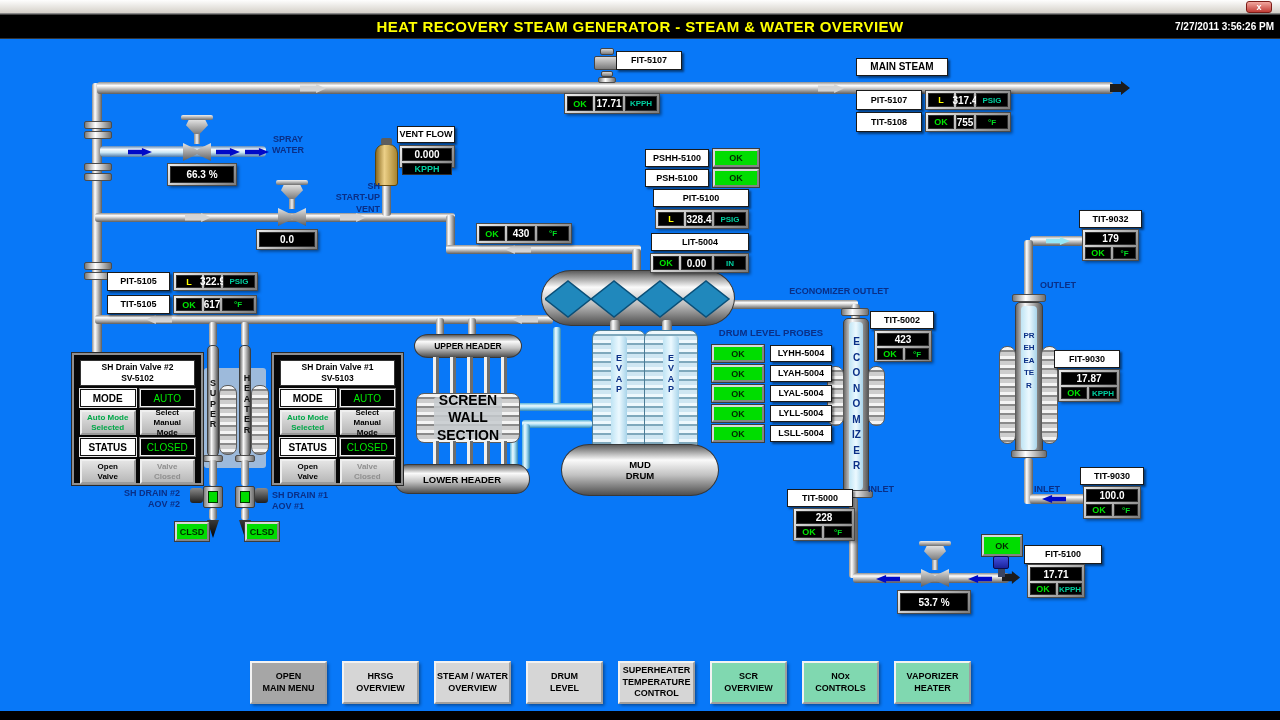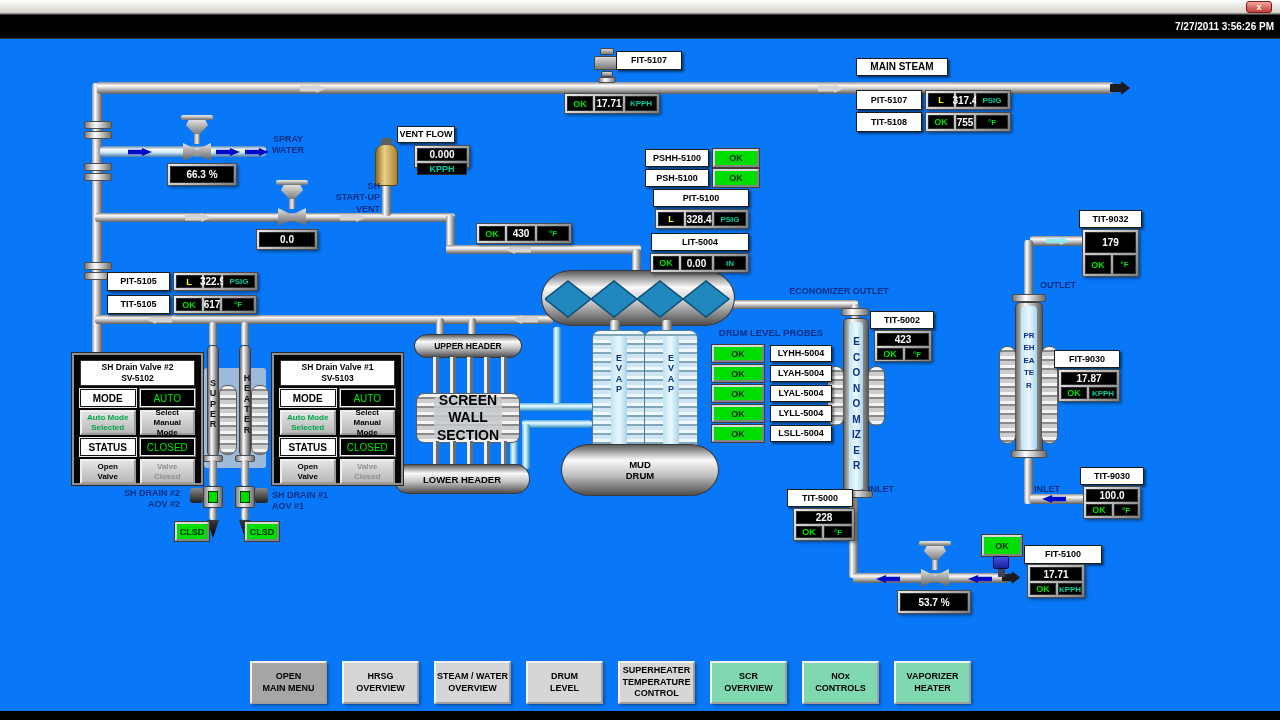--- a/index.html
+++ b/index.html
@@ -76,20 +76,21 @@
   .nav.dark{background:#a6a6a6}
   .nav.teal{background:#80d8b0}
 </style>
 </head>
 <body>
 
 <div class="a titlebar">
   <div class="a closebtn">x</div>
 </div>
 <div class="a header">
+  <div class="a htitle">HEAT RECOVERY STEAM GENERATOR - STEAM &amp; WATER OVERVIEW</div>
   <div class="a hdate">7/27/2011 3:56:26 PM</div>
 </div>
 
 <div class="a canvas">
 
   <div class="a pv" style="left:92px;top:44px;width:10px;height:280px"></div>
   <div class="a ph" style="left:97px;top:43px;width:1016px;height:12px"></div>
   <div class="a tip" style="left:1110px;top:42px;width:20px;height:14px"></div>
   <div class="a argr" style="left:300px;top:45px"></div>
   <div class="a argr" style="left:818px;top:45px"></div>
@@ -272,21 +273,21 @@
     <div class="cell st">OK</div>
     <div class="cell val">755</div>
     <div class="cell un f">°F</div>
   </div>
 
   <div class="a frame" style="left:167px;top:124px;width:70px;height:23px">
     <div class="cell val">66.3 %</div>
   </div>
 
   <div class="a tag" style="left:397px;top:87px;width:58px;height:17px">VENT FLOW</div>
-  <div class="a frame col" style="left:414px;top:106px;width:56px;height:23px">
+  <div class="a frame col" style="left:399px;top:106px;width:56px;height:23px">
     <div class="cell val" style="flex:1">0.000</div>
     <div class="row2">
         <div class="cell un" style="font-size:9px">KPPH</div>
       </div>
   </div>
 
   <div class="a frame" style="left:256px;top:190px;width:62px;height:21px">
     <div class="cell val">0.0</div>
   </div>
 
@@ -351,21 +352,21 @@
   <div class="a tag" style="left:787px;top:450px;width:66px;height:18px">TIT-5000</div>
   <div class="a frame col" style="left:793px;top:469px;width:62px;height:33px">
     <div class="cell val" style="flex:1">228</div>
     <div class="row2">
       <div class="cell st">OK</div>
       <div class="cell un f">°F</div>
     </div>
   </div>
 
   <div class="a tag" style="left:1079px;top:171px;width:63px;height:18px">TIT-9032</div>
-  <div class="a frame col" style="left:1082px;top:190px;width:57px;height:48px">
+  <div class="a frame col" style="left:1082px;top:190px;width:57px;height:32px">
     <div class="cell val" style="flex:1">179</div>
     <div class="row2">
       <div class="cell st">OK</div>
       <div class="cell un f">°F</div>
     </div>
   </div>
   <div class="a tag" style="left:1054px;top:311px;width:66px;height:18px">FIT-9030</div>
   <div class="a frame col" style="left:1058px;top:330px;width:62px;height:33px">
     <div class="cell val" style="flex:1">17.87</div>
     <div class="row2">

